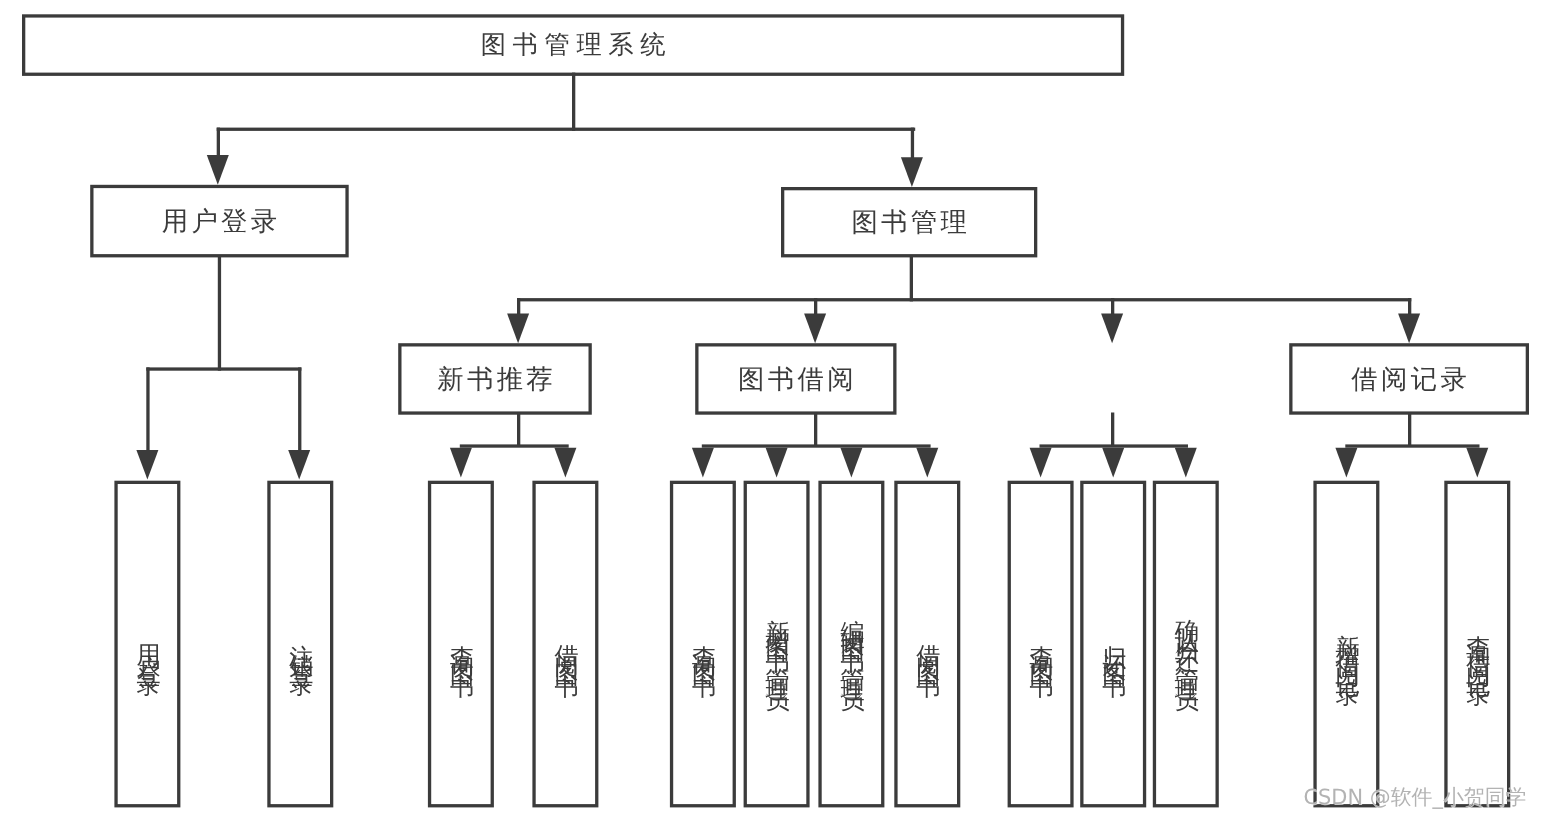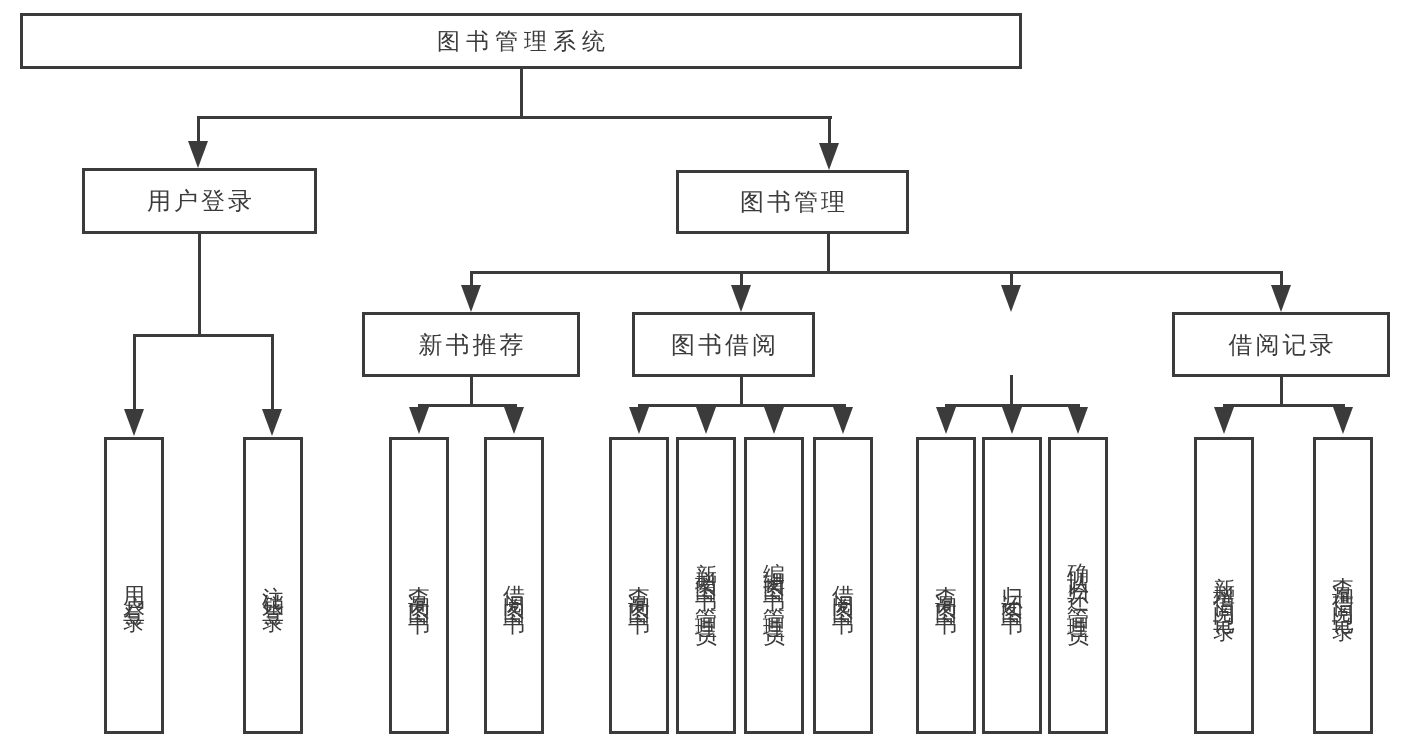--- a/index.html
+++ b/index.html
@@ -88,21 +88,21 @@
   <div class="vl" style="left:520px;top:66px;height:53px"></div>
   <div class="hl" style="left:197px;top:116px;width:635px"></div>
   <div class="vl" style="left:197px;top:116px;height:28px"></div>
   <div class="ar" style="left:188px;top:141px"></div>
   <div class="vl" style="left:828px;top:116px;height:30px"></div>
   <div class="ar" style="left:819px;top:143px"></div>
 
   <div class="box" style="left:82px;top:168px;width:235px;height:66px">
     <span class="hlabel">用户登录</span>
   </div>
-  <div class="box" style="left:676px;top:170px;width:233px;height:64px">
+  <div class="box" style="left:710px;top:170px;width:233px;height:64px">
     <span class="hlabel">图书管理</span>
   </div>
 
   <div class="vl" style="left:198px;top:232px;height:105px"></div>
   <div class="hl" style="left:133px;top:334px;width:141px"></div>
   <div class="vl" style="left:133px;top:334px;height:77px"></div>
   <div class="ar" style="left:124px;top:409px"></div>
   <div class="vl" style="left:271px;top:334px;height:77px"></div>
   <div class="ar" style="left:262px;top:409px"></div>
 
@@ -110,21 +110,21 @@
   <div class="hl" style="left:470px;top:271px;width:813px"></div>
   <div class="vl" style="left:470px;top:271px;height:16px"></div>
   <div class="ar" style="left:461px;top:285px"></div>
   <div class="vl" style="left:740px;top:271px;height:16px"></div>
   <div class="ar" style="left:731px;top:285px"></div>
   <div class="vl" style="left:1010px;top:271px;height:16px"></div>
   <div class="ar" style="left:1001px;top:285px"></div>
   <div class="vl" style="left:1280px;top:271px;height:16px"></div>
   <div class="ar" style="left:1271px;top:285px"></div>
 
-  <div class="box" style="left:362px;top:312px;width:218px;height:65px">
+  <div class="box" style="left:362px;top:312px;width:176px;height:65px">
     <span class="hlabel">新书推荐</span>
   </div>
   <div class="box" style="left:632px;top:312px;width:183px;height:65px">
     <span class="hlabel">图书借阅</span>
   </div>
   <div class="box" style="left:1172px;top:312px;width:218px;height:65px">
     <span class="hlabel">借阅记录</span>
   </div>
 
   <div class="vl" style="left:470px;top:375px;height:31px"></div>
@@ -187,14 +187,15 @@
     <span class="vlabel">确认归还（管理员）</span>
   </div>
 
   <div class="box" style="left:1194px;top:437px;width:60px;height:297px">
     <span class="vlabel">新增借阅记录</span>
   </div>
   <div class="box" style="left:1313px;top:437px;width:60px;height:297px">
     <span class="vlabel">查询借阅记录</span>
   </div>
 
+  <div class="watermark">CSDN @软件_小贺同学</div>
 
 </div>
 
 </body></html>

